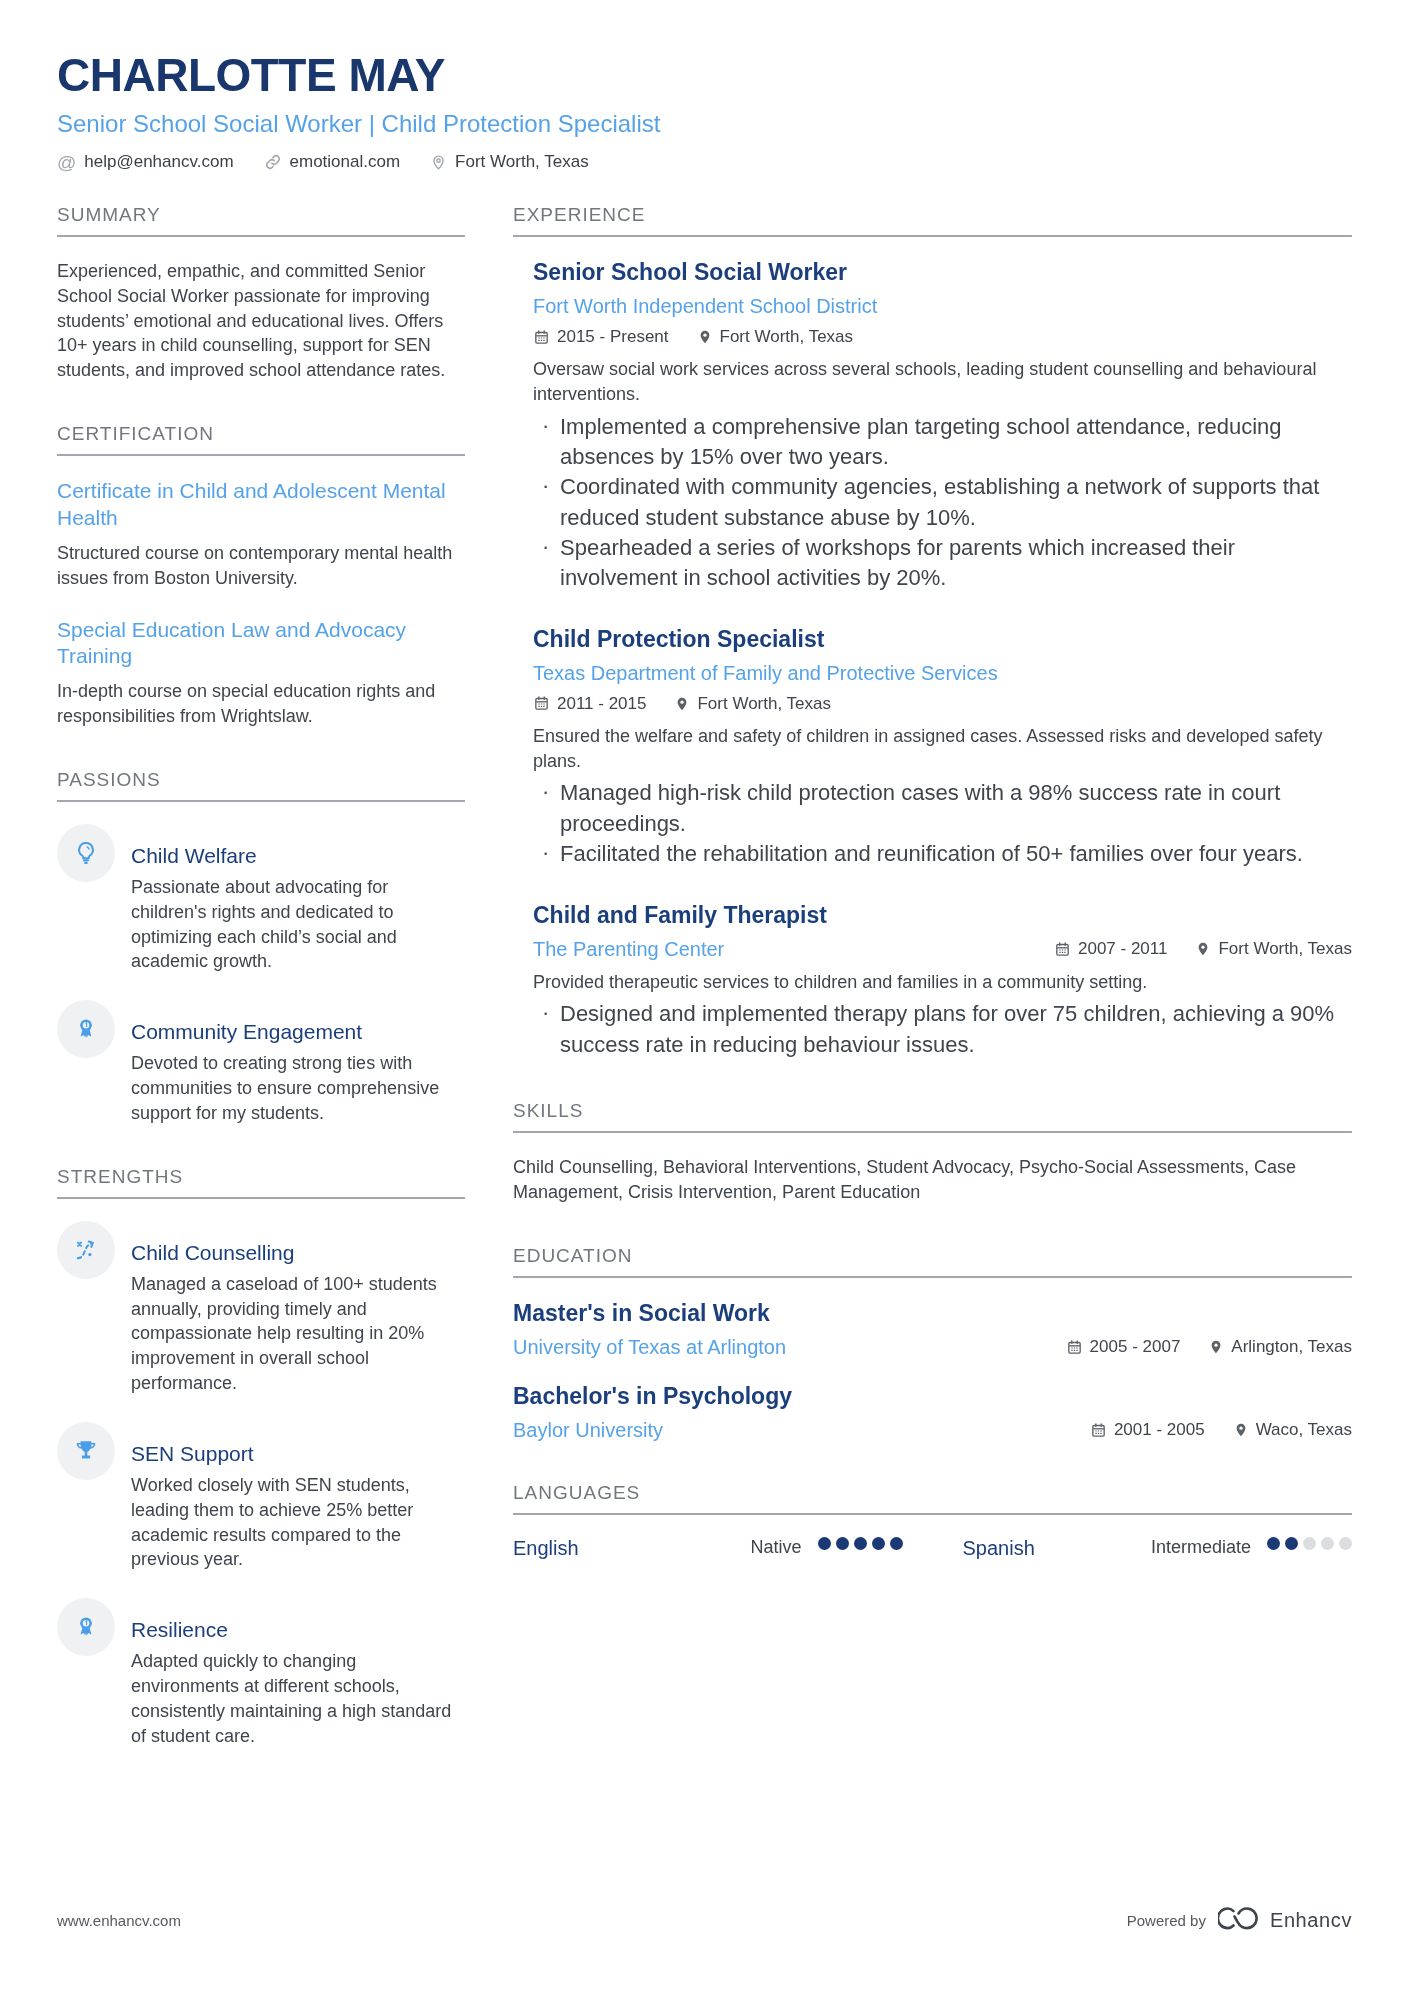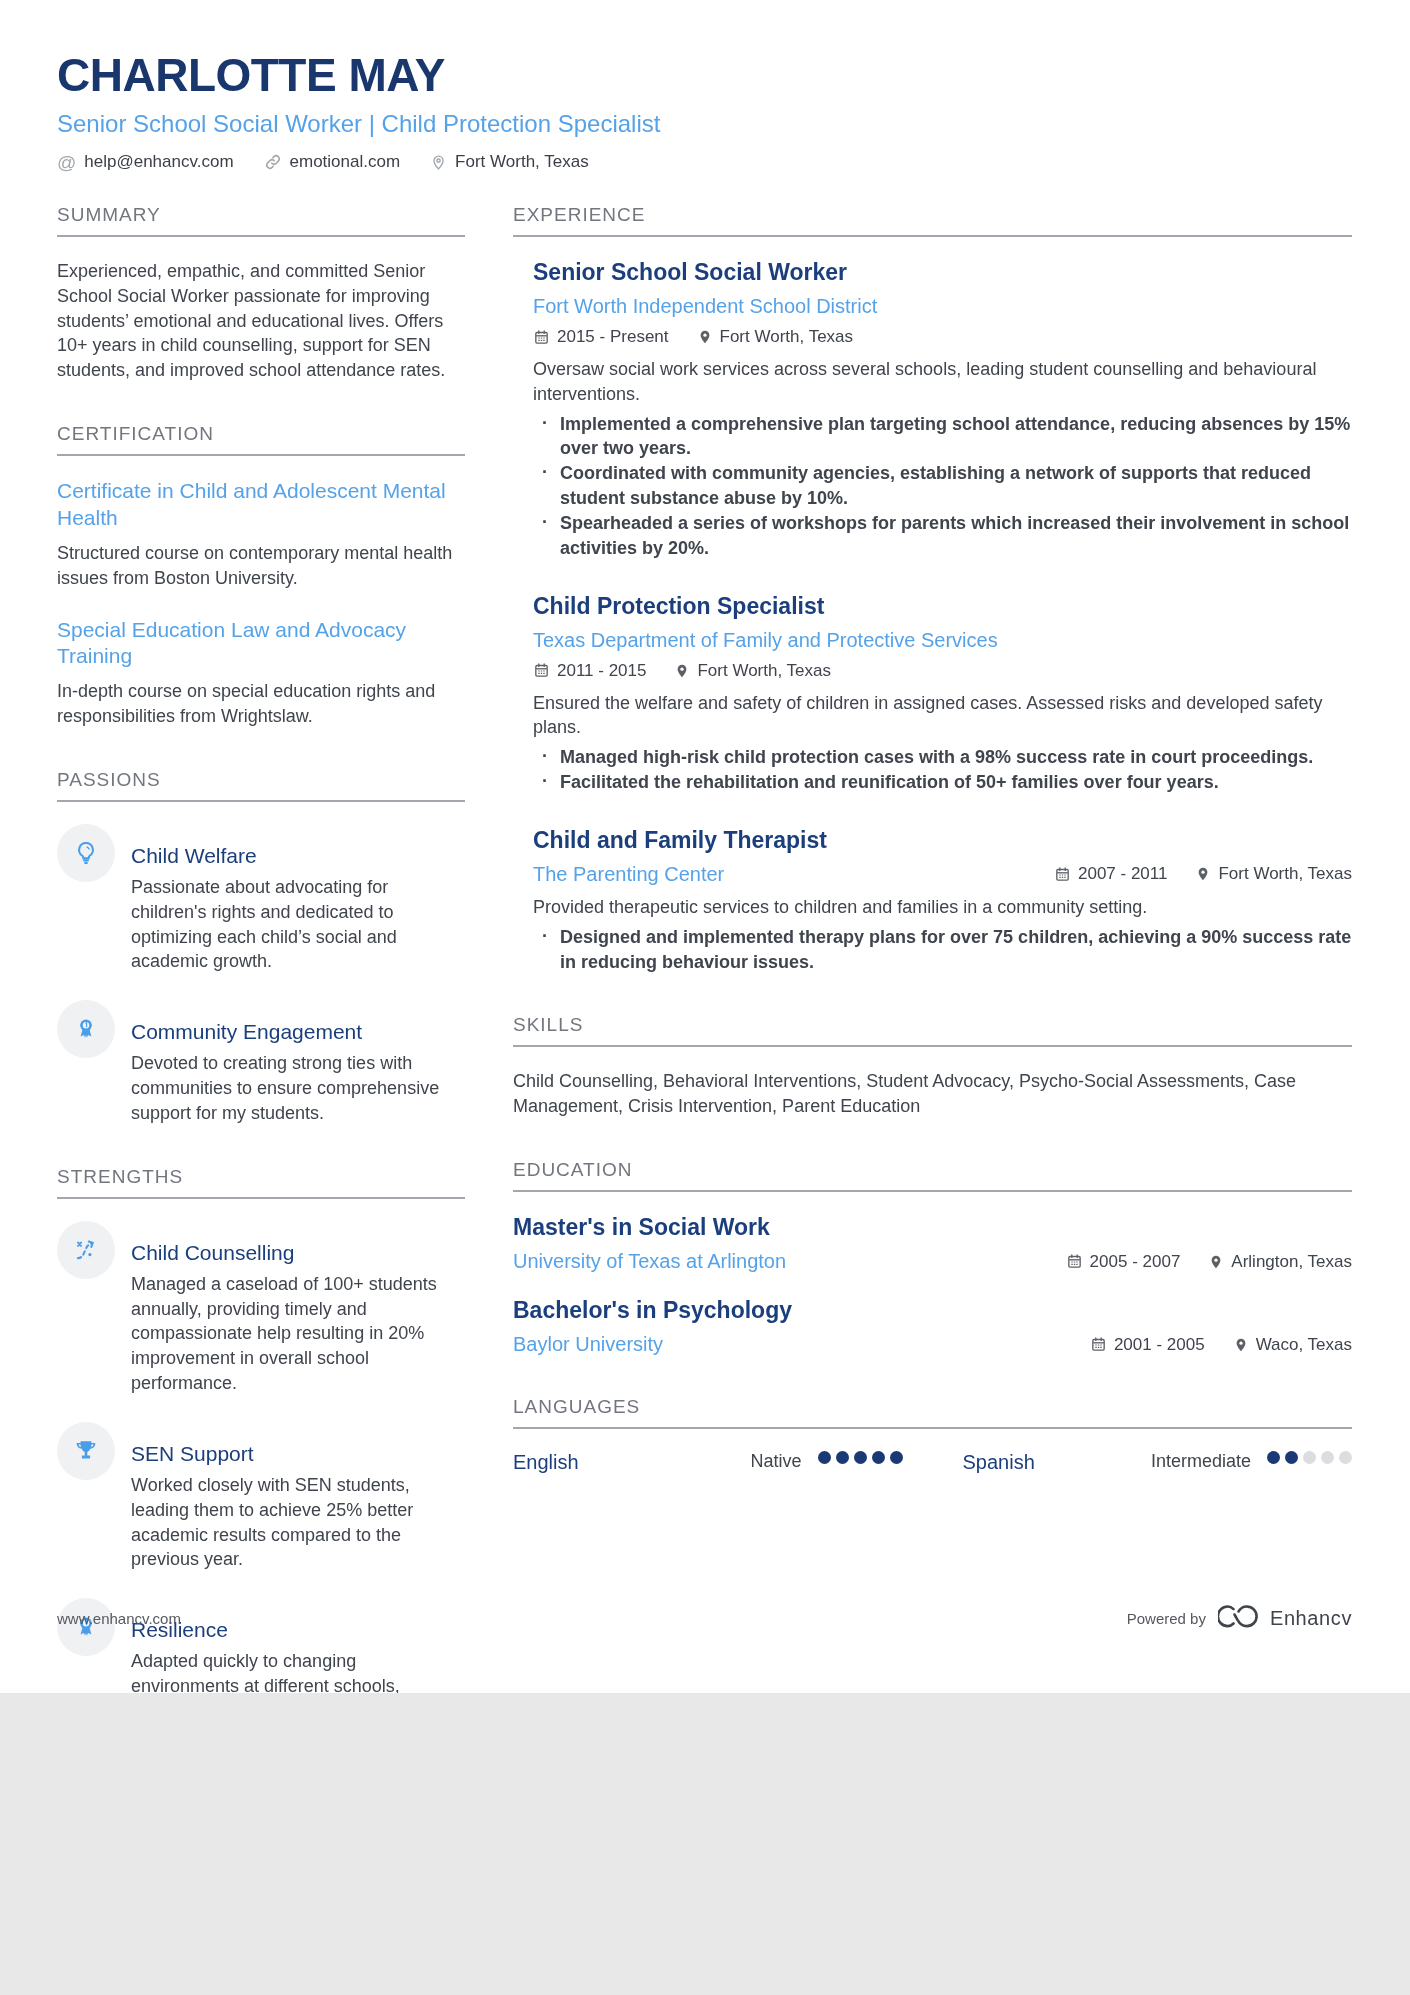--- a/index.html
+++ b/index.html
@@ -1,18 +1,18 @@
 <!DOCTYPE html>
 <html><head>
 <meta charset="utf-8">
 <style>
   * { margin:0; padding:0; box-sizing:border-box; }
   html,body { background:#e8e8e8; }
   .page {
-    width:1410px; height:1693px; position:relative; background:#ffffff;
+    width:1410px; height:1995px; position:relative; background:#ffffff;
     font-family:"Liberation Sans","DejaVu Sans",sans-serif; color:#3f444d;
     padding:48px 58px 0 57px; margin:0 auto; overflow:hidden;
   }
   
   .name { font-size:46px; font-weight:600; color:#19376d; letter-spacing:-0.5px; }
   .role { font-size:24px; color:#56a2e8; margin-top:8px; font-weight:400; }
   .contacts { display:flex; gap:30px; margin-top:14px; align-items:center; }
   .contact { display:flex; align-items:center; gap:8px; font-size:17px; color:#3b3f47; }
   .contact .cicon { color:#a2a7ae; display:flex; align-items:center; }
   .at-glyph { font-size:19px; line-height:1; color:#a2a7ae; }
@@ -42,21 +42,21 @@
   .job { margin-bottom:32px;margin-left:20px; }
   .job:last-child { margin-bottom:0; }
   .job-title { font-size:23px; color:#1b3e7c; font-weight:600; margin-bottom:9px; }
   .job-company { font-size:20px; color:#55a2e8; font-weight:500; margin-bottom:9px; }
   .meta { display:flex; gap:28px; font-size:17px; color:#3f444d; align-items:center; }
   .meta-block { margin-bottom:10px; }
   .m { display:flex; align-items:center; gap:7px; white-space:nowrap; }
   .micon { display:flex; align-items:center; }
   .job-summary { margin-bottom:5px; }
   .bullets { list-style:none; }
-  .bullets li { position:relative; padding-left:27px; font-size:18px; line-height:1.38;font-weight:bold; }
+  .bullets li { position:relative; padding-left:27px; font-size:22px; line-height:1.38; }
   .bullets li::before { content:"\00B7"; position:absolute; left:9px; top:-1px; color:#3f444d; }
   .inline-row { display:flex; justify-content:space-between; align-items:center; margin-bottom:9px; }
   .inline-row .job-company { margin-bottom:0; }
   
   .edu { margin-bottom:24px; }
   .edu:last-child { margin-bottom:0; }
   .edu-degree { font-size:23px; color:#1b3e7c; font-weight:600; margin-bottom:9px; }
   .edu-row { display:flex; justify-content:space-between; align-items:center; }
   .edu-school { font-size:20px; color:#55a2e8; font-weight:500; }
   

